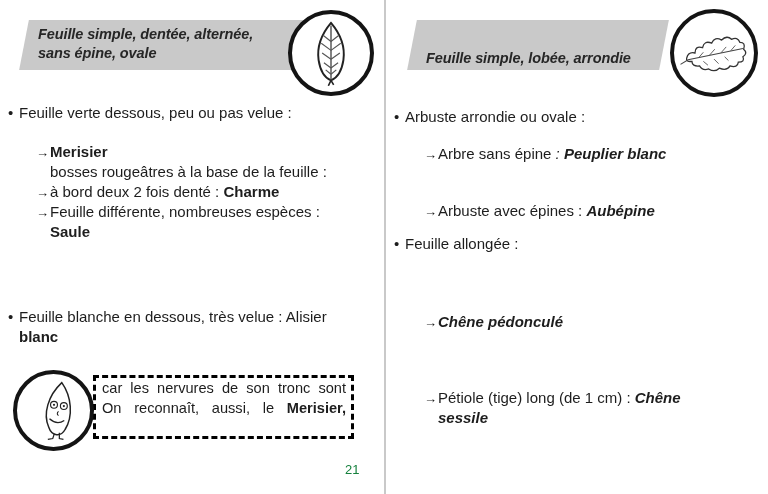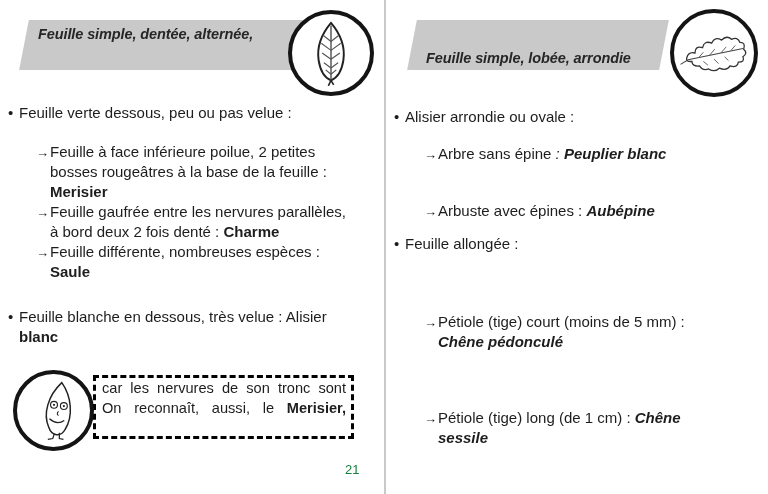--- a/index.html
+++ b/index.html
@@ -50,20 +50,21 @@
 <body>
 
 <div class="stage">
 
   <div class="page left">
 
     <div class="banner banner-l">
       <div class="banner-bg"></div>
       <div class="banner-text">
         <span class="tline">Feuille simple, dentée, alternée,</span>
+        <span class="tline">sans épine, ovale</span>
       </div>
     </div>
 
     <div class="badge badge-l">
       <svg width="62" height="66" viewBox="0 0 70 74" fill="none">
         <path d="M35 3 C46 16 51 31 49 45 C47 58 42 65 35 68 C28 65 23 58 21 45 C19 31 24 16 35 3 Z" stroke="#222" stroke-width="2.2"></path>
         <path d="M35 6 L35 68" stroke="#444" stroke-width="1.5"></path>
         <path d="M35 68 L32 74 M35 68 L38 73" stroke="#222" stroke-width="1.8"></path>
         <path d="M35 24 L44 17 M35 34 L46 26 M35 44 L45 37 M35 54 L43 48 M35 61 L41 56" stroke="#555" stroke-width="1.3"></path>
         <path d="M35 24 L26 17 M35 34 L24 26 M35 44 L25 37 M35 54 L27 48 M35 61 L29 56" stroke="#555" stroke-width="1.3"></path>
@@ -71,27 +72,25 @@
     </div>
 
     <div class="blk b-main" style="left:8px;top:103px;width:370px;">
       <span class="dot">•</span>
       <span class="tline">Feuille verte dessous, peu ou pas velue :</span>
     </div>
 
     <div class="blk" style="left:37px;top:142px;width:344px;">
       <div class="sub-item">
         <span class="arrow">→</span>
-        <span class="tline">Feuille à face inférieure poilue, 2 petites</span>
+        <span class="tline bold">Merisier</span>
         <span class="tline">bosses rougeâtres à la base de la feuille :</span>
-        <span class="tline bold">Merisier</span>
       </div>
       <div class="sub-item">
         <span class="arrow">→</span>
-        <span class="tline">Feuille gaufrée entre les nervures parallèles,</span>
         <span class="tline"><span>à bord deux 2 fois denté : </span><span class="bold">Charme</span></span>
       </div>
       <div class="sub-item">
         <span class="arrow">→</span>
         <span class="tline">Feuille différente, nombreuses espèces :</span>
         <span class="tline bold">Saule</span>
       </div>
     </div>
 
     <div class="blk b-main" style="left:8px;top:307px;width:372px;">
@@ -134,41 +133,40 @@
       <svg width="70" height="56" viewBox="0 0 92 62" fill="none">
         <path d="M10 38 Q12 29 21 31 Q21 21 31 24 Q33 14 43 18 Q47 9 56 14 Q63 7 69 13 Q77 9 80 17 Q88 17 85 26 Q91 31 84 36 Q87 43 78 43 Q77 51 67 48 Q63 55 53 51 Q47 57 39 52 Q31 55 27 48 Q17 49 17 42 Q9 43 10 38 Z" stroke="#333" stroke-width="1.7"></path>
         <path d="M2 46 L12 40 L84 25" stroke="#444" stroke-width="1.4"></path>
         <path d="M26 37 L32 30 M40 34 L47 26 M55 31 L62 23 M68 28 L74 21" stroke="#555" stroke-width="1.2"></path>
         <path d="M32 42 L38 47 M46 39 L52 45 M60 36 L65 41" stroke="#555" stroke-width="1.2"></path>
       </svg>
     </div>
 
     <div class="blk b-main" style="left:10px;top:107px;width:360px;">
       <span class="dot">•</span>
-      <span class="tline">Alisier arrondie ou ovale :</span>
+      <span class="tline">Arbuste arrondie ou ovale :</span>
     </div>
 
     <div class="blk sub-item" style="left:41px;top:144px;width:330px;">
       <span class="arrow">→</span>
       <span class="tline"><span>Arbre sans épine </span><span class="it">: </span><span class="bi">Peuplier blanc</span></span>
     </div>
 
     <div class="blk sub-item" style="left:41px;top:181px;width:330px;">
       <span class="arrow">→</span>
       <span class="tline"><span>Arbuste avec épines : </span><span class="bi">Aubépine</span></span>
     </div>
 
     <div class="blk b-main" style="left:10px;top:234px;width:360px;">
       <span class="dot">•</span>
       <span class="tline">Feuille allongée :</span>
     </div>
 
     <div class="blk sub-item" style="left:41px;top:272px;width:330px;">
       <span class="arrow">→</span>
-      <span class="tline">Pétiole (tige) court (moins de 5 mm) :</span>
       <span class="tline bi">Chêne pédonculé</span>
     </div>
 
     <div class="blk sub-item" style="left:41px;top:328px;width:330px;">
       <span class="arrow">→</span>
       <span class="tline"><span>Pétiole (tige) long (de 1 cm) : </span><span class="bi">Chêne</span></span>
       <span class="tline bi">sessile</span>
     </div>
 
     <div class="pagenum pagenum-r">22</div>

